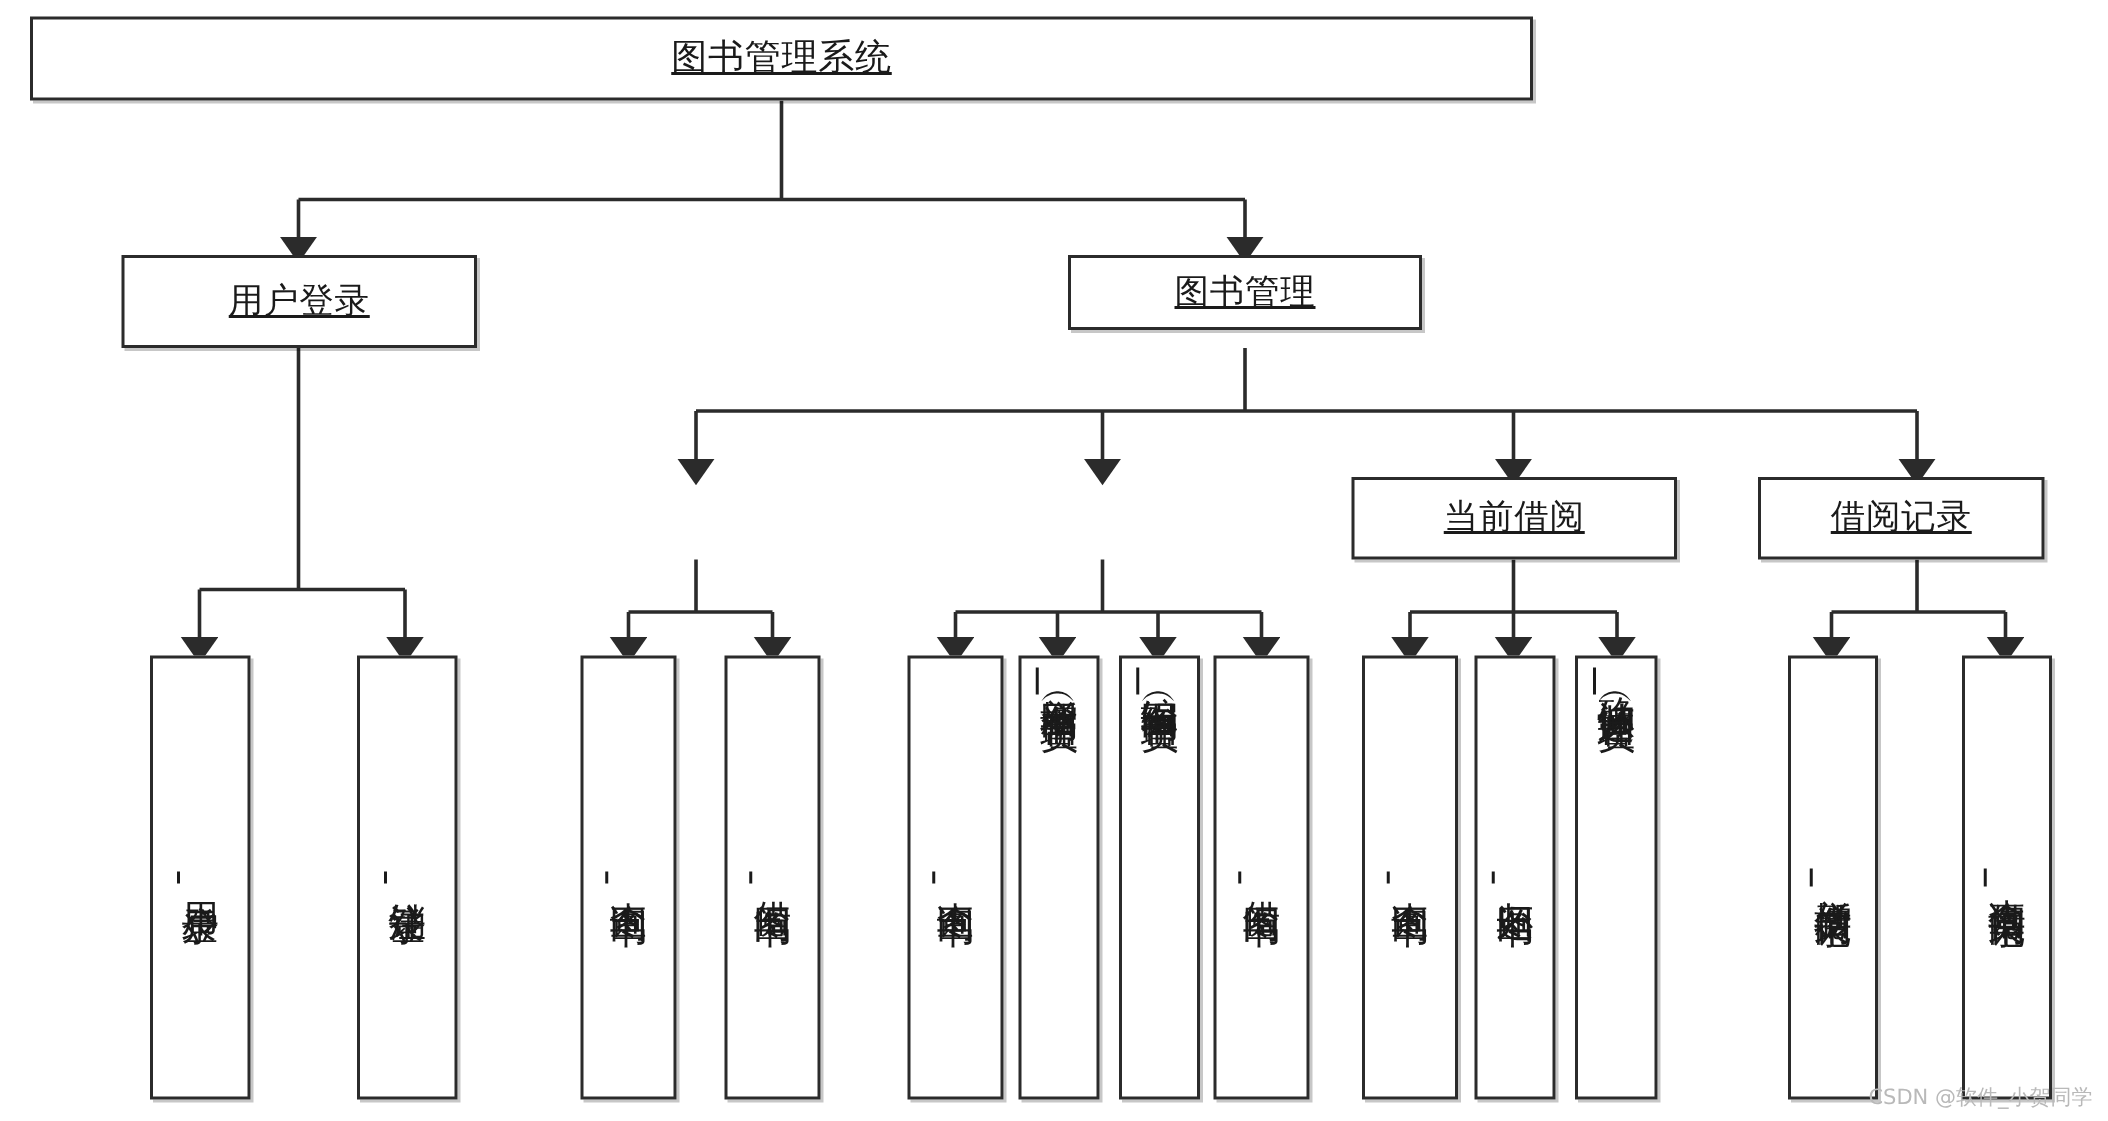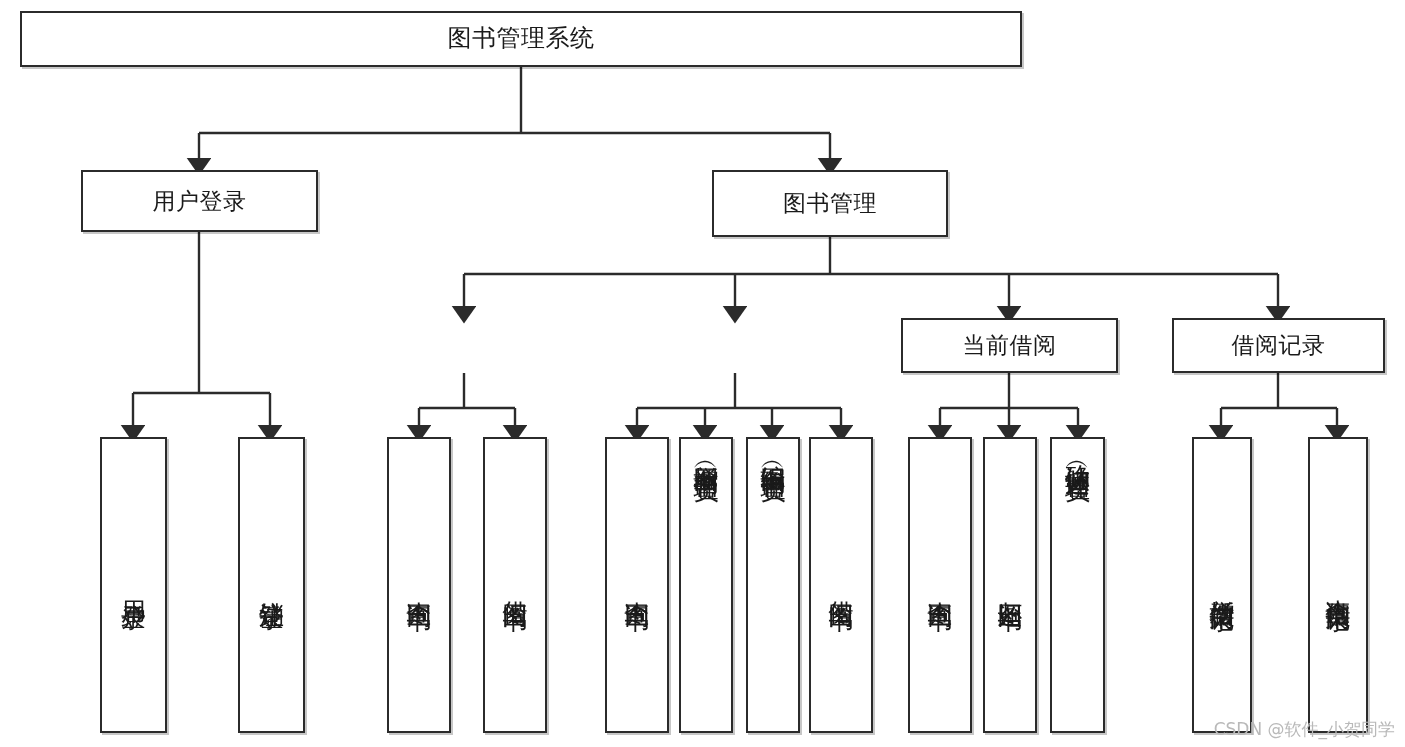--- a/index.html
+++ b/index.html
@@ -14,20 +14,21 @@
   .node{
     position:absolute;
     background:#ffffff;
     border:2px solid #2b2b2b;
     box-sizing:border-box;
     box-shadow:2px 2px 0 rgba(0,0,0,0.22);
     display:flex;
     align-items:center;
     justify-content:center;
     color:#1a1a1a;
+    text-decoration:underline;
   }
   .node .label{
     display:block;
     text-align:center;
     line-height:1.08;
     letter-spacing:0.5px;
   }
   
   .h-node .label{
     font-size:23px;
@@ -49,21 +50,21 @@
     white-space:nowrap;
   }
   
   .v-node.mid{align-items:center;padding-top:0;}
   svg#wires{position:absolute;left:0;top:0;width:1405px;height:747px;pointer-events:none;}
   .wire{stroke:#2b2b2b;stroke-width:2.4;fill:none;}
   .arrowhead{fill:#2b2b2b;}
   #watermark{
     position:absolute;
     right:10px;bottom:6px;
-    font-size:17px;
+    font-size:14px;
     color:#b9b9b9;
     white-space:nowrap;
     font-family:"DejaVu Sans","Liberation Sans",sans-serif;
   }
 </style>
 </head>
 <body>
 
 <div id="diagram">
 
@@ -118,28 +119,28 @@
     <path class="wire" marker-end="url(#arr)" d="M1337,408 L1337,430"></path>
   </svg>
 
   <div class="node h-node" id="n-root" style="left:20px;top:11px;width:1002px;height:56px;">
     <span class="label">图书管理系统</span>
   </div>
 
   <div class="node h-node" style="left:81px;top:170px;width:237px;height:62px;">
     <span class="label">用户登录</span>
   </div>
-  <div class="node h-node" style="left:712px;top:170px;width:236px;height:67px;">
+  <div class="node h-node" style="left:712px;top:170px;width:236px;height:50px;">
     <span class="label">图书管理</span>
   </div>
 
   <div class="node h-node" style="left:901px;top:318px;width:217px;height:55px;justify-content:center;">
     <span class="label">当前借阅</span>
   </div>
-  <div class="node h-node" style="left:1172px;top:318px;width:213px;height:55px;">
+  <div class="node h-node" style="left:1172px;top:318px;width:191px;height:55px;">
     <span class="label">借阅记录</span>
   </div>
 
   <div class="node v-node mid" style="left:100px;top:437px;width:67px;height:296px;">
     <span class="label">用户登录</span>
   </div>
   <div class="node v-node mid" style="left:238px;top:437px;width:67px;height:296px;">
     <span class="label">注销登录</span>
   </div>
 

